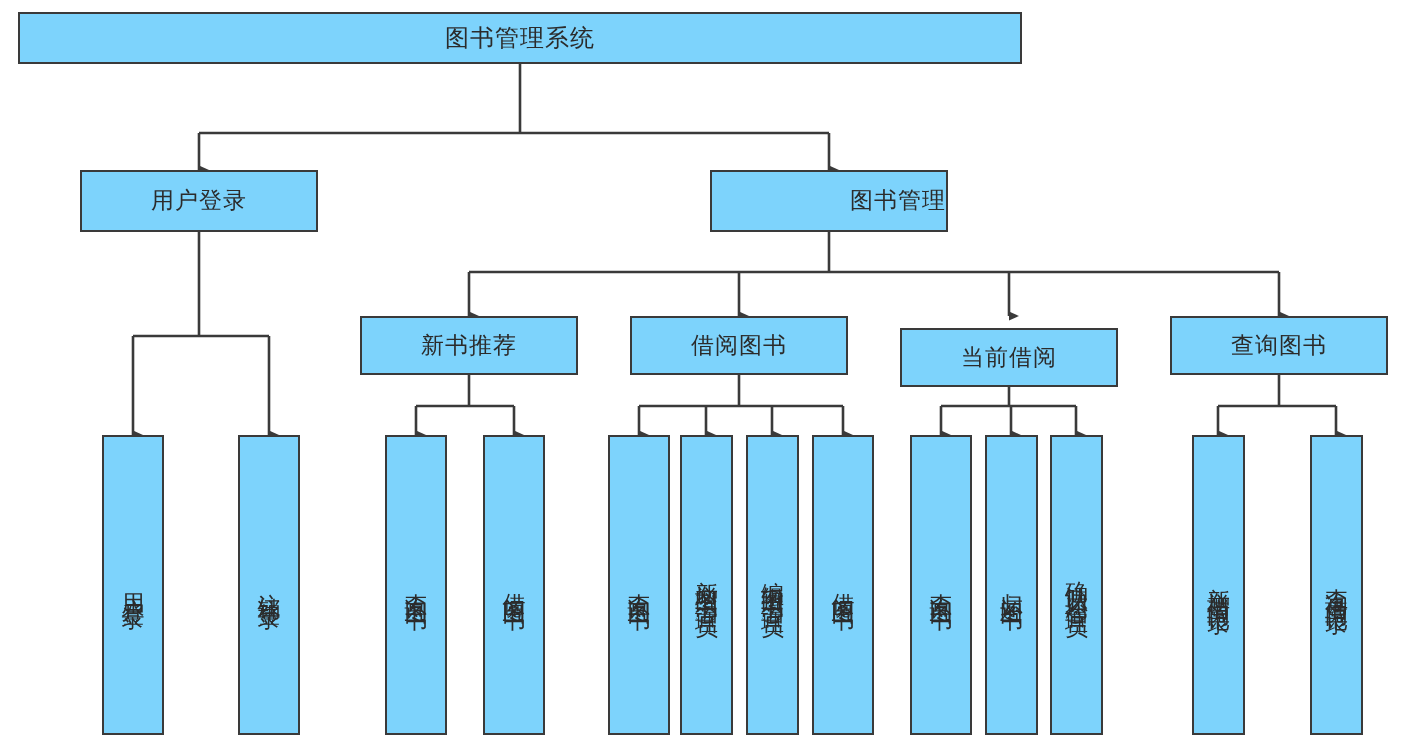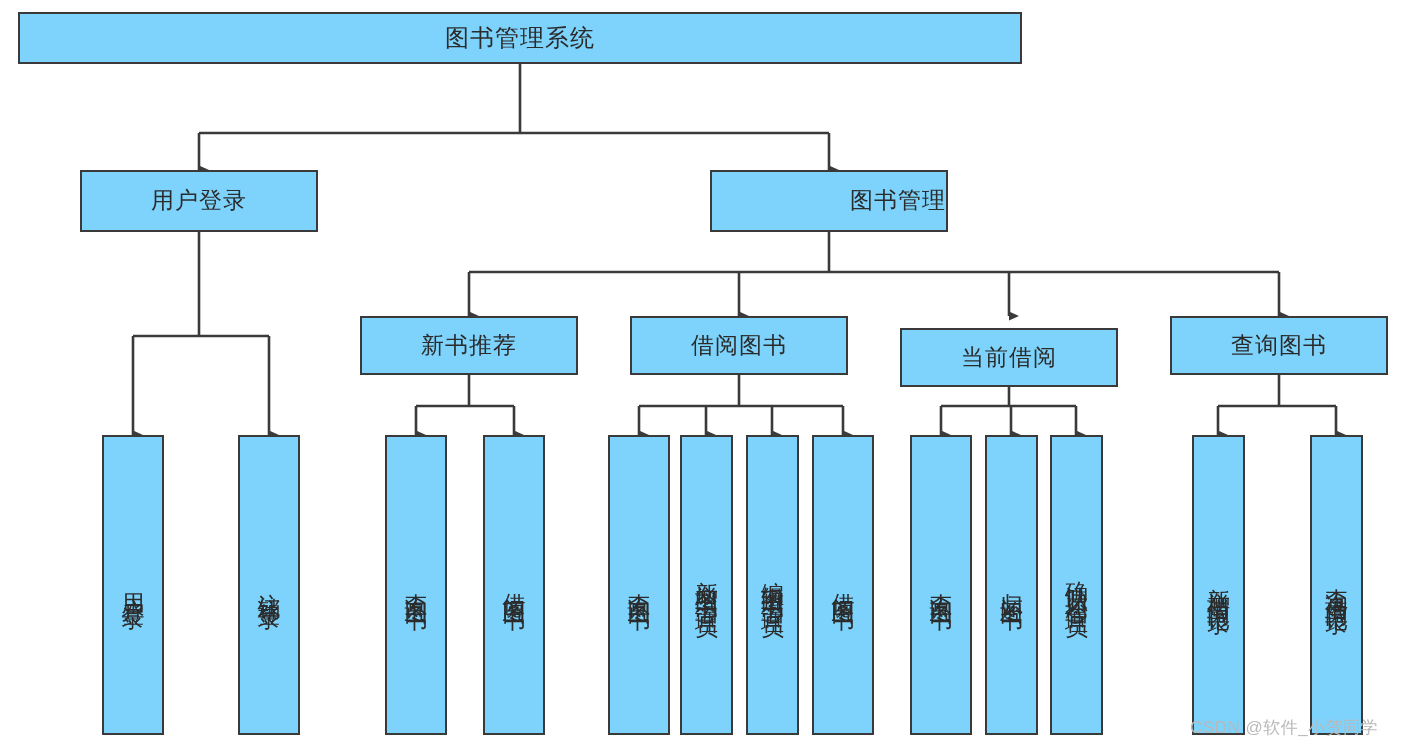--- a/index.html
+++ b/index.html
@@ -180,15 +180,14 @@
         <span class="node-label">确认归还（管理员）</span>
       </div>
       <div class="node v" style="left: 1192px; top: 435px; width: 53px; height: 300px;">
         <span class="node-label">新增借阅记录</span>
       </div>
       <div class="node v" style="left: 1310px; top: 435px; width: 53px; height: 300px;">
         <span class="node-label">查询借阅记录</span>
       </div>
     </div>
 
-  <div id="watermark" style="left: 1190px; top: 716px;">CSDN @软件_小贺同学</div>
 
 </div>
 
 </body></html>

